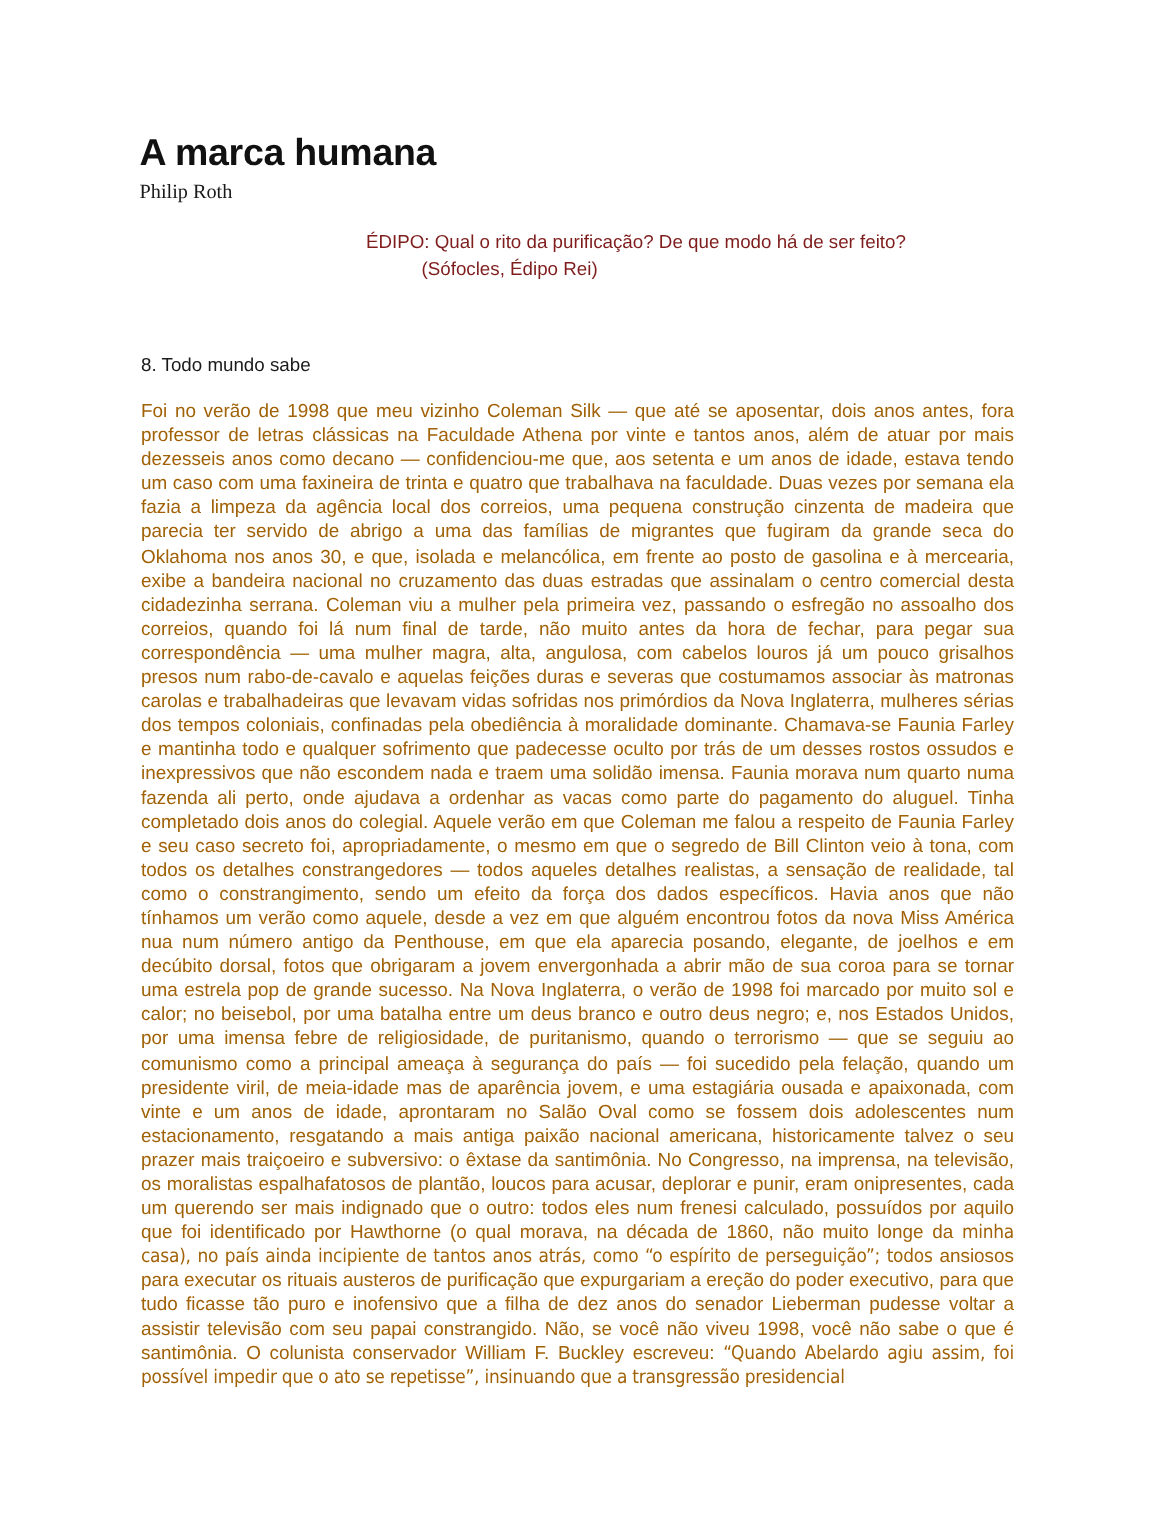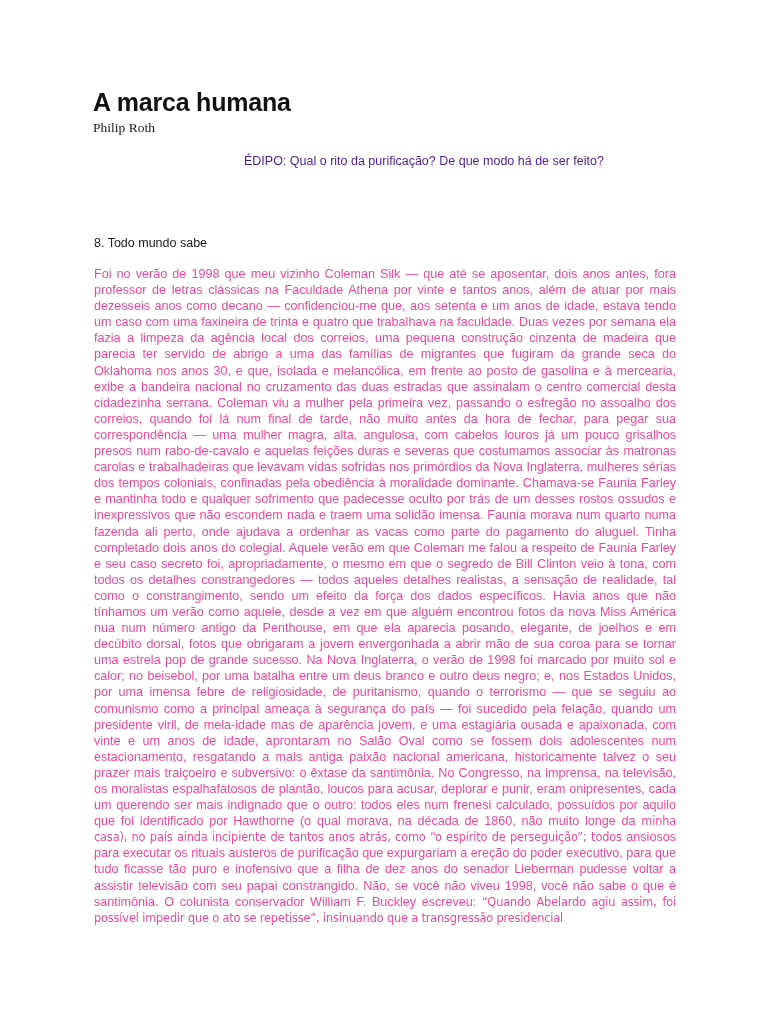--- a/index.html
+++ b/index.html
@@ -42,21 +42,21 @@
     color: #1a1a1a;
     font-family: Liberation Serif, serif;
   }
   .epigraph {
     position: absolute;
     left: 244px;
     top: 153px;
     margin: 0;
     font-size: 12.5px;
     line-height: 17.5px;
-    color: #4c1d95;
+    color: #7f1d1d;
   }
   .epigraph .line { display: block; white-space: nowrap; }
   .epigraph .cite { padding-left: 37px; }
   .chapter {
     position: absolute;
     left: 94px;
     top: 235px;
     margin: 0;
     font-size: 12.5px;
     line-height: 17px;
@@ -64,34 +64,35 @@
   }
   .body-text {
     position: absolute;
     left: 94px;
     top: 266px;
     width: 582px;
     margin: 0;
     font-size: 12.6px;
     line-height: 16.1px;
     text-align: justify;
-    color: #ec4899;
+    color: #a16207;
   }
   .cond {
     font-family: "Liberation Sans Narrow", "DejaVu Sans Condensed", "Liberation Sans", sans-serif;
     letter-spacing: -0.15px;
   }
 </style>
 </head>
 <body>
 
 <div class="page">
   <h1 class="title">A marca humana</h1>
   <p class="author">Philip Roth</p>
 
   <div class="epigraph">
     <span class="line">ÉDIPO: Qual o rito da purificação? De que modo há de ser feito?</span>
+    <span class="line cite">(Sófocles, Édipo Rei)</span>
   </div>
 
   <p class="chapter">8. Todo mundo sabe</p>
 
   <p class="body-text"><span>Foi no verão de 1998 que meu vizinho Coleman Silk — que até se aposentar, dois anos antes, fora professor de letras clássicas na Faculdade Athena por vinte e tantos anos, além de atuar por mais dezesseis anos como decano — confidenciou-me que, aos setenta e um anos de idade, estava tendo um caso com uma faxineira de trinta e quatro que trabalhava na faculdade. Duas vezes por semana ela fazia a limpeza da agência local dos correios, uma pequena construção cinzenta de madeira que parecia ter servido de abrigo a uma das famílias de migrantes que fugiram da grande seca do Oklahoma nos anos 30, e que, isolada e melancólica, em frente ao posto de gasolina e à mercearia, exibe a bandeira nacional no cruzamento das duas estradas que assinalam o centro comercial desta cidadezinha serrana. Coleman viu a mulher pela primeira vez, passando o esfregão no assoalho dos correios, quando foi lá num final de tarde, não muito antes da hora de fechar, para pegar sua correspondência — uma mulher magra, alta, angulosa, com cabelos louros já um pouco grisalhos presos num rabo-de-cavalo e aquelas feições duras e severas que costumamos associar às matronas carolas e trabalhadeiras que levavam vidas sofridas nos primórdios da Nova Inglaterra, mulheres sérias dos tempos coloniais, confinadas pela obediência à moralidade dominante. Chamava-se Faunia Farley e mantinha todo e qualquer sofrimento que padecesse oculto por trás de um desses rostos ossudos e inexpressivos que não escondem nada e traem uma solidão imensa. Faunia morava num quarto numa fazenda ali perto, onde ajudava a ordenhar as vacas como parte do pagamento do aluguel. Tinha completado dois anos do colegial. Aquele verão em que Coleman me falou a respeito de Faunia Farley e seu caso secreto foi, apropriadamente, o mesmo em que o segredo de Bill Clinton veio à tona, com todos os detalhes constrangedores — todos aqueles detalhes realistas, a sensação de realidade, tal como o constrangimento, sendo um efeito da força dos dados específicos. Havia anos que não tínhamos um verão como aquele, desde a vez em que alguém encontrou fotos da nova Miss América nua num número antigo da Penthouse, em que ela aparecia posando, elegante, de joelhos e em decúbito dorsal, fotos que obrigaram a jovem envergonhada a abrir mão de sua coroa para se tornar uma estrela pop de grande sucesso. Na Nova Inglaterra, o verão de 1998 foi marcado por muito sol e calor; no beisebol, por uma batalha entre um deus branco e outro deus negro; e, nos Estados Unidos, por uma imensa febre de religiosidade, de puritanismo, quando o terrorismo — que se seguiu ao comunismo como a principal ameaça à segurança do país — foi sucedido pela felação, quando um presidente viril, de meia-idade mas de aparência jovem, e uma estagiária ousada e apaixonada, com vinte e um anos de idade, aprontaram no Salão Oval como se fossem dois adolescentes num estacionamento, resgatando a mais antiga paixão nacional americana, historicamente talvez o seu prazer mais traiçoeiro e subversivo: o êxtase da santimônia. No Congresso, na imprensa, na televisão, os moralistas espalhafatosos de plantão, loucos para acusar, deplorar e punir, eram onipresentes, cada um querendo ser mais indignado que o outro: todos eles num frenesi calculado, possuídos por aquilo que foi identificado por Hawthorne (o qual morava, na década de 1860, não muito longe da</span> <span class="cond">minha casa), no país ainda incipiente de tantos anos atrás, como “o espírito de perseguição”; todos</span> <span>ansiosos para executar os rituais austeros de purificação que expurgariam a ereção do poder executivo, para que tudo ficasse tão puro e inofensivo que a filha de dez anos do senador Lieberman pudesse voltar a assistir televisão com seu papai constrangido. Não, se você não viveu 1998, você não sabe o que é santimônia. O colunista conservador William F. Buckley escreveu:</span> <span class="cond">“Quando Abelardo agiu assim, foi possível impedir que o ato se repetisse”, insinuando que a transgressão presidencial</span></p>
 </div>
 
 </body></html>

